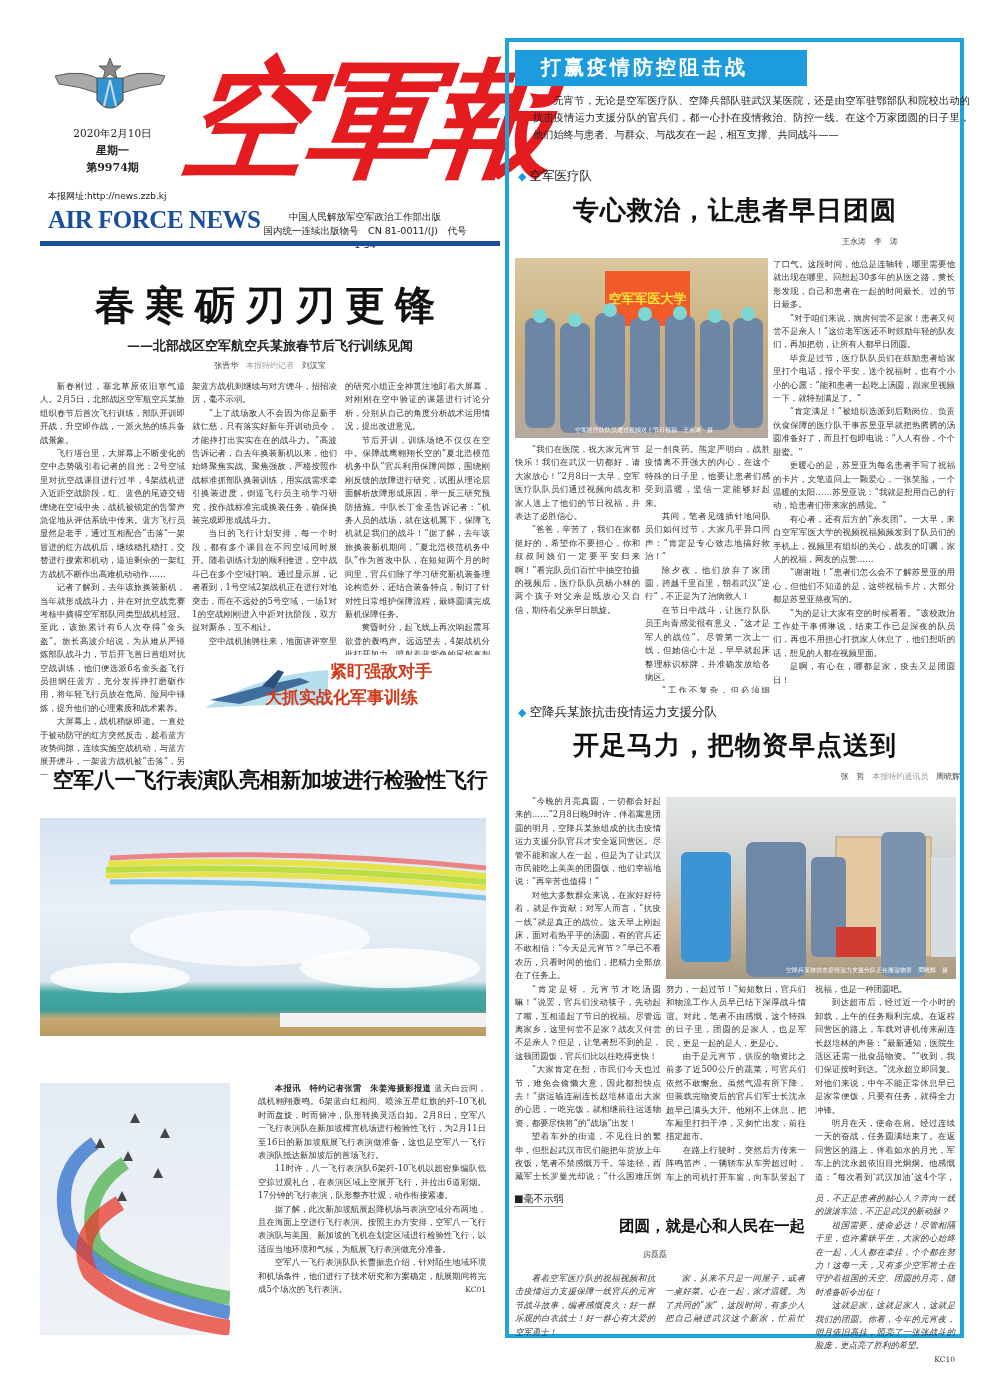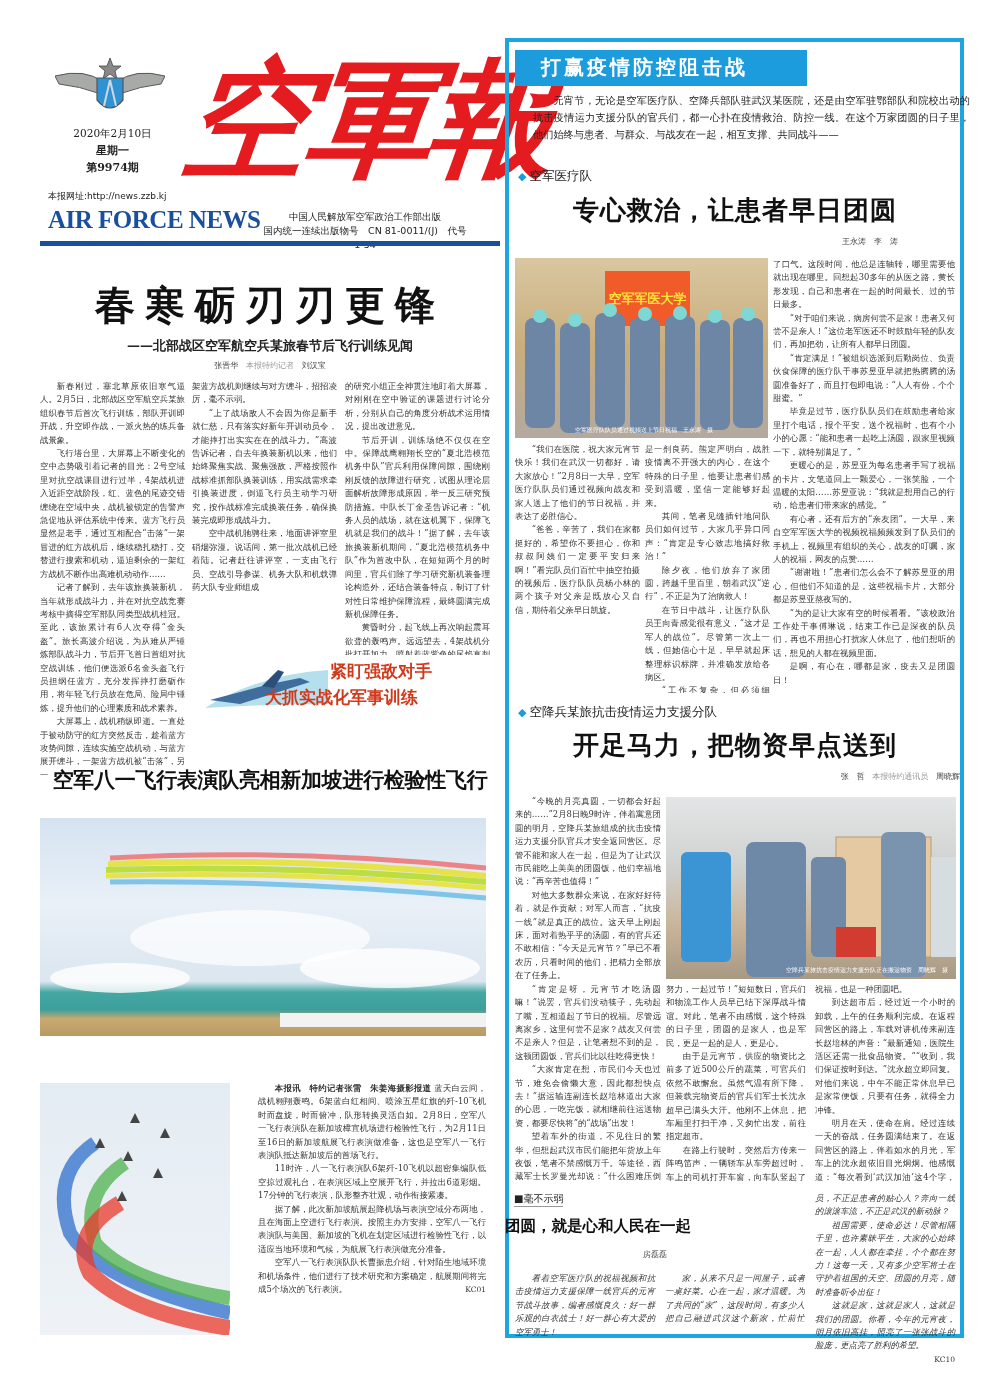--- a/index.html
+++ b/index.html
@@ -45,21 +45,21 @@
 #photo3{left:515px;top:258px;width:253px;height:180px;background:linear-gradient(#d9c7a0 0%,#c9ad7c 50%,#b3a9a0 100%);overflow:hidden}
 #photo3 .sign{position:absolute;left:90px;top:13px;width:85px;height:55px;background:#f15b2a;color:#f7e33a;font-weight:bold;font-size:13px;font-family:"DejaVu Sans",sans-serif;text-align:center;line-height:55px}
 #photo3 .cap{position:absolute;left:60px;bottom:3px;font-size:6px;color:#fff}
 #k2{left:518px;top:704px}
 #h4{left:510px;top:728px;width:450px;text-align:center;font-size:26px;font-weight:bold;color:#111;letter-spacing:1px}
 #h4-by{left:510px;top:771px;width:450px;text-align:right;font-size:8px;color:#444}
 #h4-by .g{color:#999}
 #photo4{left:666px;top:797px;width:290px;height:182px;background:linear-gradient(#e3e6e6 0%,#cfd1cf 40%,#c9b59a 70%,#a89983 100%);overflow:hidden}
 #photo4 .cap{position:absolute;right:8px;bottom:4px;font-size:6px;color:#fff}
 #editor-tag{left:514px;top:1192px;font-size:10px;font-family:"DejaVu Sans",sans-serif;color:#222;border-bottom:1px solid #999}
-#h5{left:505px;top:1216px;width:300px;text-align:left;font-size:15.5px;font-weight:bold;font-family:"DejaVu Sans",sans-serif;color:#111}
+#h5{left:505px;top:1216px;width:300px;text-align:right;font-size:15.5px;font-weight:bold;font-family:"DejaVu Sans",sans-serif;color:#111}
 #h5-by{left:505px;top:1249px;width:300px;text-align:center;font-size:8px;color:#444}
 .ed-text{font-size:8.4px;line-height:13.4px;color:#333;font-style:italic;text-align:justify}
 .ed-text p{text-indent:2em}
 .kc{float:right;font-size:7.5px;color:#333;font-style:normal}
 </style>
 </head>
 <body>
 
 <div class="abs" id="logo">
   <svg width="110" height="62" viewBox="0 0 110 62">
@@ -94,20 +94,21 @@
 
 <div class="col body-text" style="left:40px;top:380px;width:145px">
   <p>新春刚过，塞北草原依旧寒气逼人。2月5日，北部战区空军航空兵某旅组织春节后首次飞行训练，部队开训即开战，升空即作战，一派火热的练兵备战景象。</p>
   <p>飞行塔台里，大屏幕上不断变化的空中态势吸引着记者的目光：2号空域里对抗空战课目进行过半，4架战机进入近距空战阶段，红、蓝色的尾迹交错缠绕在空域中央，战机被锁定的告警声急促地从评估系统中传来。蓝方飞行员显然是老手，通过互相配合“击落”一架冒进的红方战机后，继续稳扎稳打，交替进行搜索和机动，逼迫剩余的一架红方战机不断作出高难机动动作……</p>
   <p>记者了解到，去年该旅换装新机，当年就形成战斗力，并在对抗空战竞赛考核中摘得空军部队同类型战机桂冠。至此，该旅累计有6人次夺得“金头盔”。旅长高波介绍说，为从难从严锤炼部队战斗力，节后开飞首日首组对抗空战训练，他们便选派6名金头盔飞行员担纲任蓝方，充分发挥摔打磨砺作用，将年轻飞行员放在危局、险局中锤炼，提升他们的心理素质和战术素养。</p>
   <p>大屏幕上，战机稍纵即逝。一直处于被动防守的红方突然反击，趁着蓝方攻势间隙，连续实施空战机动，与蓝方展开缠斗，一架蓝方战机被“击落”，另一</p>
 </div>
 <div class="col body-text" style="left:192px;top:380px;width:145px;height:270px;overflow:hidden">
   <p style="text-indent:0">架蓝方战机则继续与对方缠斗，招招凌厉，毫不示弱。</p>
   <p>“上了战场敌人不会因为你是新手就仁慈，只有落实好新年开训动员令，才能摔打出实实在在的战斗力。”高波告诉记者，自去年换装新机以来，他们始终聚焦实战、聚焦强敌，严格按照作战标准抓部队换装训练，用实战需求牵引换装进度，倒逼飞行员主动学习研究，按作战标准完成换装任务，确保换装完成即形成战斗力。</p>
+  <p>当日的飞行计划安排，每一个时段，都有多个课目在不同空域同时展开。随着训练计划的顺利推进，空中战斗已在多个空域打响。通过显示屏，记者看到，1号空域2架战机正在进行对地突击，而在不远处的5号空域，一场1对1的空战刚刚进入中距对抗阶段，双方捉对厮杀，互不相让。</p>
   <p>空中战机驰骋往来，地面讲评室里硝烟弥漫。说话间，第一批次战机已经着陆。记者赶往讲评室，一支由飞行员、空战引导参谋、机务大队和机载弹药大队专业师组成</p>
 </div>
 <div class="col body-text" style="left:345px;top:380px;width:145px;height:275px;overflow:hidden">
   <p style="text-indent:0">的研究小组正全神贯注地盯着大屏幕，对刚刚在空中验证的课题进行讨论分析，分别从自己的角度分析战术运用情况，提出改进意见。</p>
   <p>节后开训，训练场绝不仅仅在空中。保障战鹰翱翔长空的“夏北浩模范机务中队”官兵利用保障间隙，围绕刚刚反馈的故障进行研究，试图从理论层面解析故障形成原因，举一反三研究预防措施。中队长丁金圣告诉记者：“机务人员的战场，就在这机翼下，保障飞机就是我们的战斗！”据了解，去年该旅换装新机期间，“夏北浩模范机务中队”作为首改中队，在短短两个月的时间里，官兵们除了学习研究新机装备理论构造外，还结合装备特点，制订了针对性日常维护保障流程，最终圆满完成新机保障任务。</p>
   <p>黄昏时分，起飞线上再次响起震耳欲聋的轰鸣声。远远望去，4架战机分批打开加力，喷射着蓝紫色的尾焰直刺蓝天，迅速在视线中变小，消失在九天之外。</p>
 
 </div>
 
 <div class="abs" id="ab">
@@ -184,22 +185,22 @@
         <circle cx="200" cy="58" r="7"></circle>
         <circle cx="233" cy="56" r="7"></circle>
       </g>
   </svg>
   <div class="cap">空军医疗队队员通过视频送上节日祝福　王永涛　摄</div>
 </div>
 
 <div class="col body-text" style="left:773px;top:258px;width:182px;height:430px;overflow:hidden">
   <p style="text-indent:0">了口气。这段时间，他总是连轴转，哪里需要他就出现在哪里。回想起30多年的从医之路，黄长形发现，自己和患者在一起的时间最长、过的节日最多。</p>
   <p>“对于咱们来说，病房何尝不是家！患者又何尝不是亲人！”这位老军医还不时鼓励年轻的队友们，再加把劲，让所有人都早日团圆。</p>
+  <p>毕竟是过节，医疗队队员们在鼓励患者给家里打个电话，报个平安，送个祝福时，也有个小小的心愿：“能和患者一起吃上汤圆，跟家里视频一下，就特别满足了。”</p>
   <p>“肯定满足！”被组织选派到后勤岗位、负责伙食保障的医疗队干事苏昱亚早就把热腾腾的汤圆准备好了，而且打包即电说：“人人有份，个个甜蜜。”</p>
-  <p>毕竟是过节，医疗队队员们在鼓励患者给家里打个电话，报个平安，送个祝福时，也有个小小的心愿：“能和患者一起吃上汤圆，跟家里视频一下，就特别满足了。”</p>
   <p>更暖心的是，苏昱亚为每名患者手写了祝福的卡片，文笔道回上一颗爱心，一张笑脸，一个温暖的太阳……苏昱亚说：“我就是想用自己的行动，给患者们带来家的感觉。”</p>
   <p>有心者，还有后方的“亲友团”。一大早，来自空军军医大学的视频祝福频频发到了队员们的手机上，视频里有组织的关心，战友的叮嘱，家人的祝福，网友的点赞……</p>
   <p>“谢谢啦！”患者们怎么会不了解苏昱亚的用心，但他们不知道的是，这些祝福卡片，大部分都是苏昱亚熬夜写的。</p>
   <p>“为的是让大家有空的时候看看。”该校政治工作处干事傅琳说，结束工作已是深夜的队员们，再也不用担心打扰家人休息了，他们想听的话，想见的人都在视频里面。</p>
   <p>是啊，有心在，哪都是家，疫去又是团圆日！</p>
 </div>
 <div class="col body-text" style="left:515px;top:443px;width:125px;height:250px;overflow:hidden">
   <p>“我们在医院，祝大家元宵节快乐！我们在武汉一切都好，请大家放心！”2月8日一大早，空军医疗队队员们通过视频向战友和家人送上了他们的节日祝福，并表达了必胜信心。</p>
   <p>“爸爸，辛苦了，我们在家都挺好的，希望你不要担心，你和叔叔阿姨们一定要平安归来啊！”看完队员们百忙中抽空拍摄的视频后，医疗队队员杨小林的两个孩子对父亲是既放心又自信，期待着父亲早日凯旋。</p>
 

